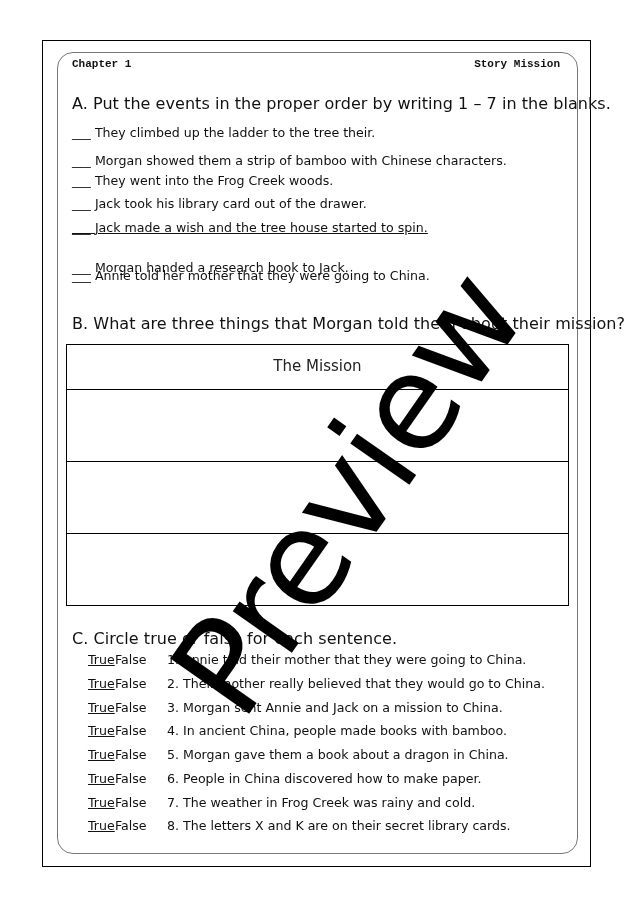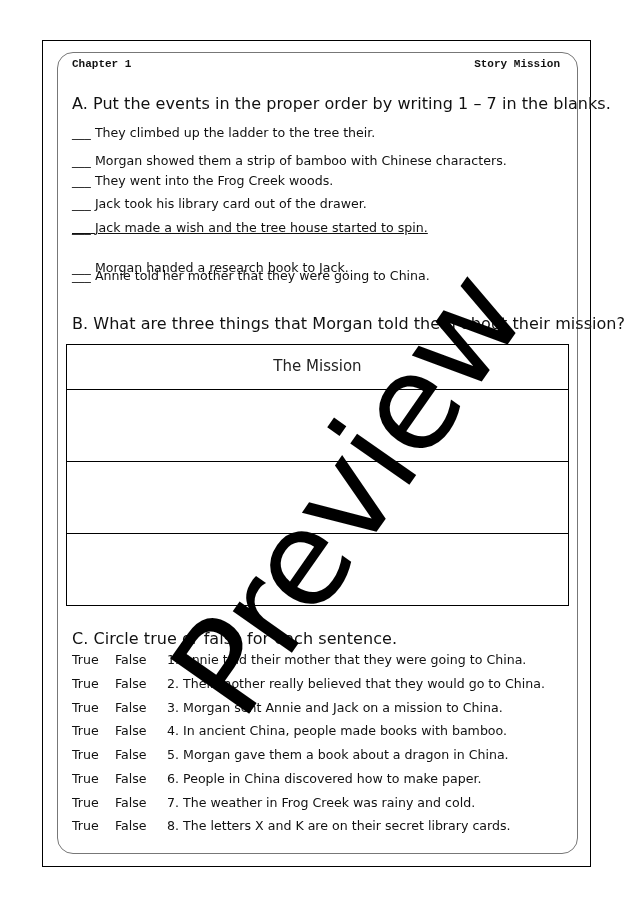--- a/index.html
+++ b/index.html
@@ -14,21 +14,21 @@
   .header .left { position: absolute; left: 0; top: 0; }
   .header .right { position: absolute; right: 0; top: 0; }
   .txt { position: absolute; font-size: 16px; white-space: nowrap; letter-spacing: 0.05px; }
   .section-a-item { position: absolute; left: 72px; font-size: 12.6px; white-space: nowrap; }
   .mission-table { position: absolute; left: 66px; top: 344px; width: 503px; height: 262px;
                    border: 1px solid #000; box-sizing: border-box; }
   .mission-table .row { position: absolute; left: 0; width: 100%; border-top: 1px solid #000; }
   .mission-title { position: absolute; left: 0; width: 100%; top: 12px; text-align: center;
                    font-size: 15px; color: #222; }
   .tf-row { position: absolute; left: 72px; font-size: 12.6px; white-space: nowrap; }
-  .tf-row .t { position: absolute; left: 0; }
+  .tf-row .t { position: absolute; left: 16px; text-decoration: underline; }
   .tf-row .f { position: absolute; left: 43px; }
   .tf-row .s { position: absolute; left: 95px; }
   .watermark { position: absolute; left: 80px; top: 430px; font-size: 132px; font-weight: normal;
                font-family: "DejaVu Sans", sans-serif; color: #000;
                transform: rotate(-55deg); transform-origin: left top;
                letter-spacing: -2px; line-height: 1; white-space: nowrap; pointer-events: none; }
   .watermark-wrap { position: absolute; left: 0; top: 0; width: 637px; height: 905px; pointer-events: none; }
 </style>
 </head>
 <body>

